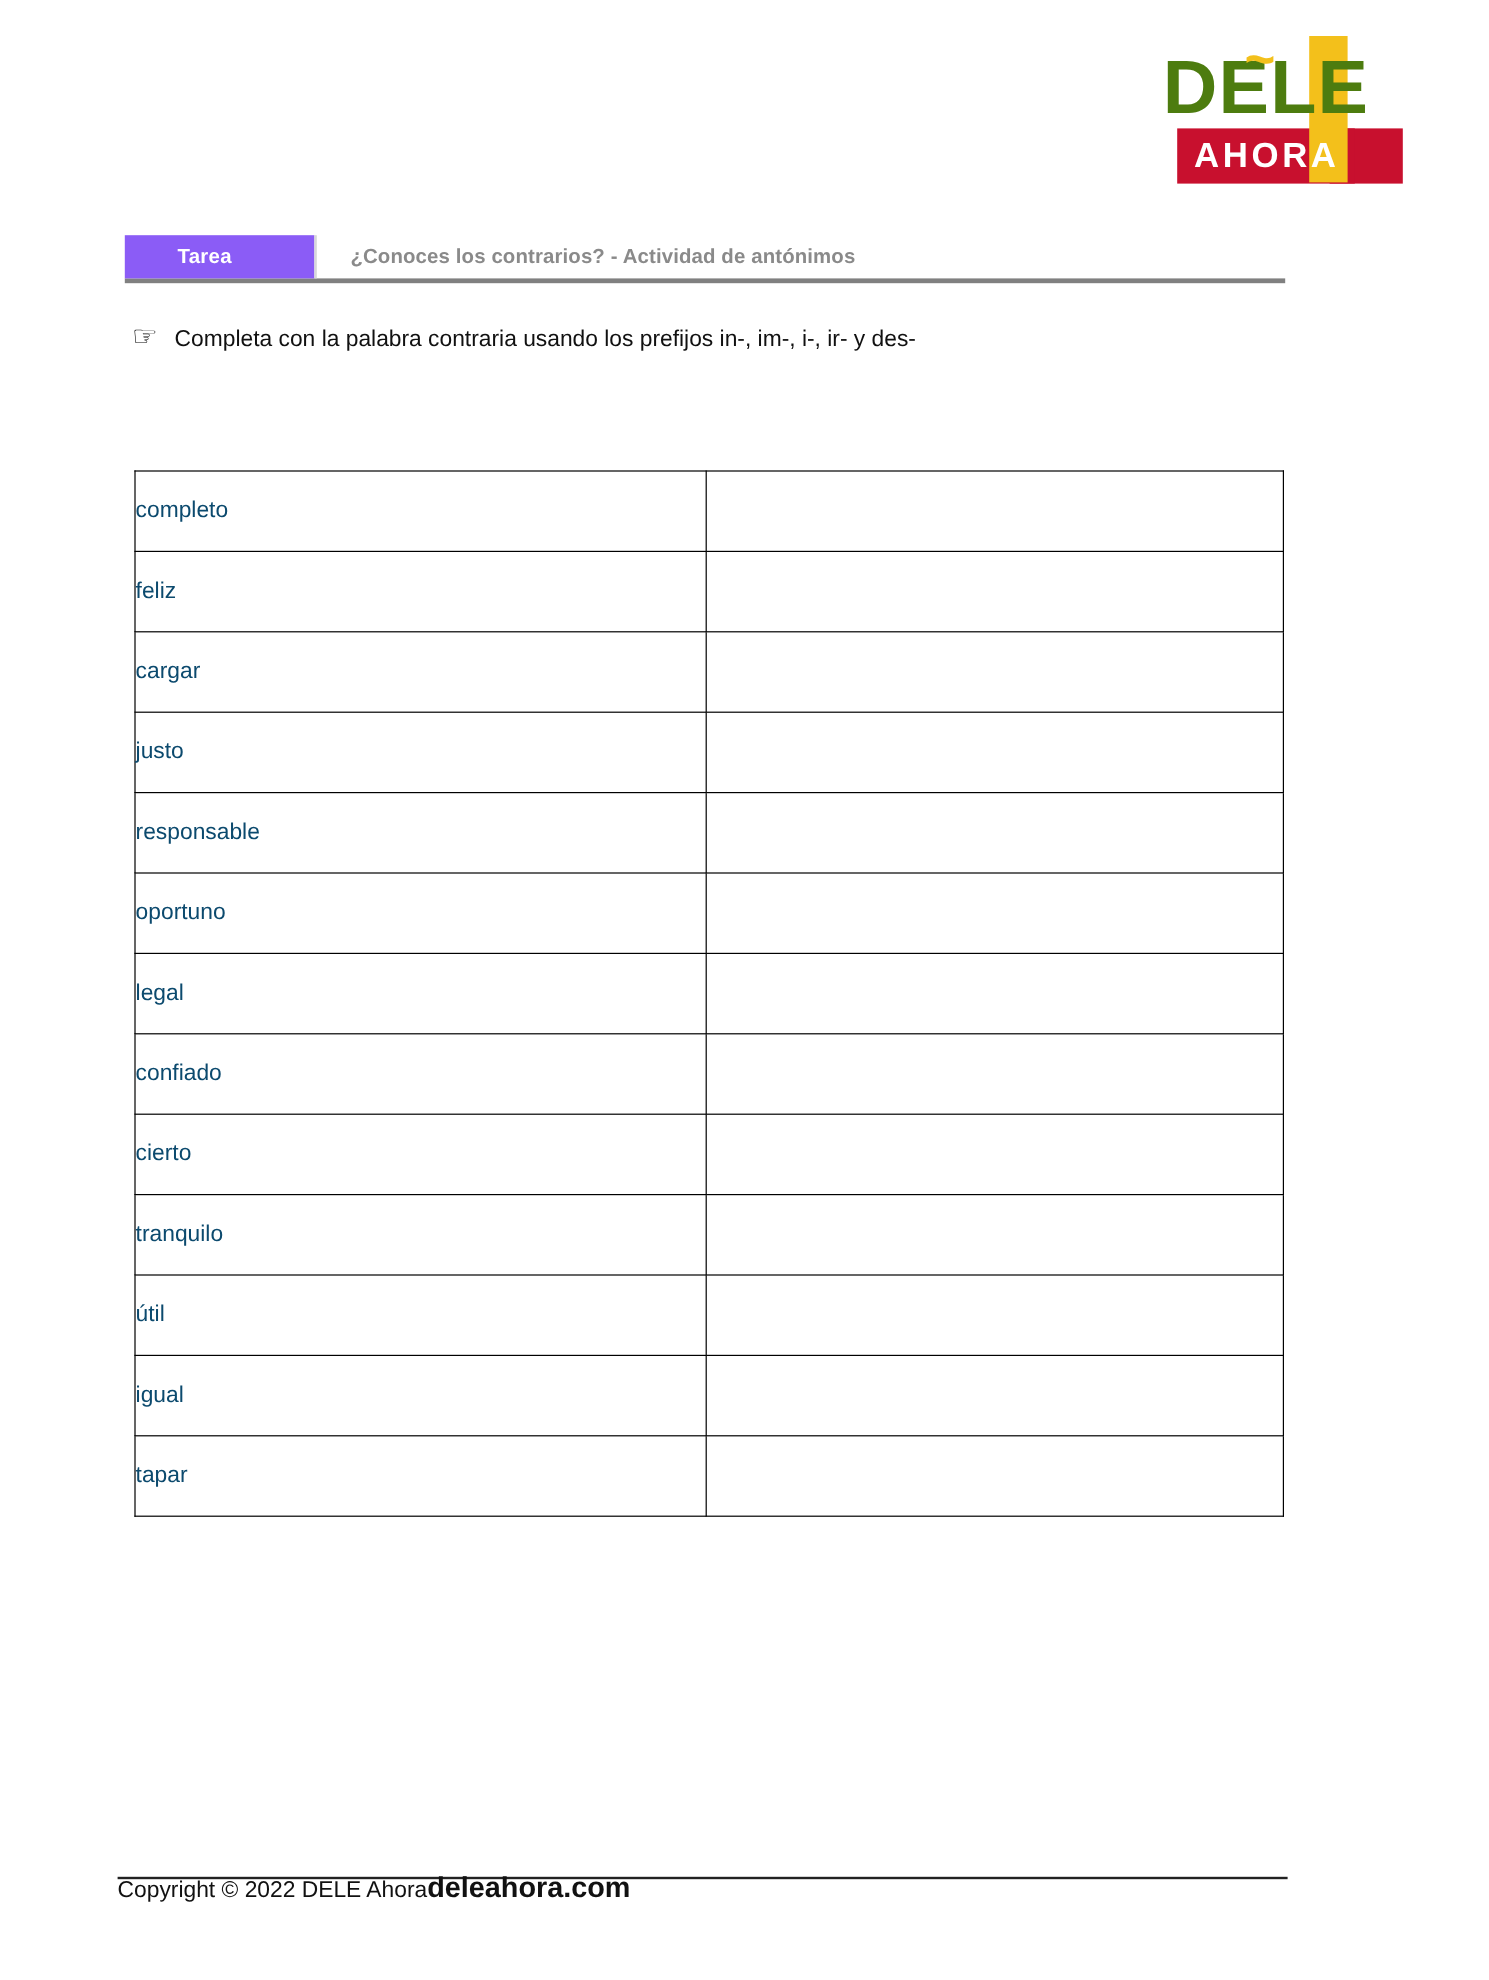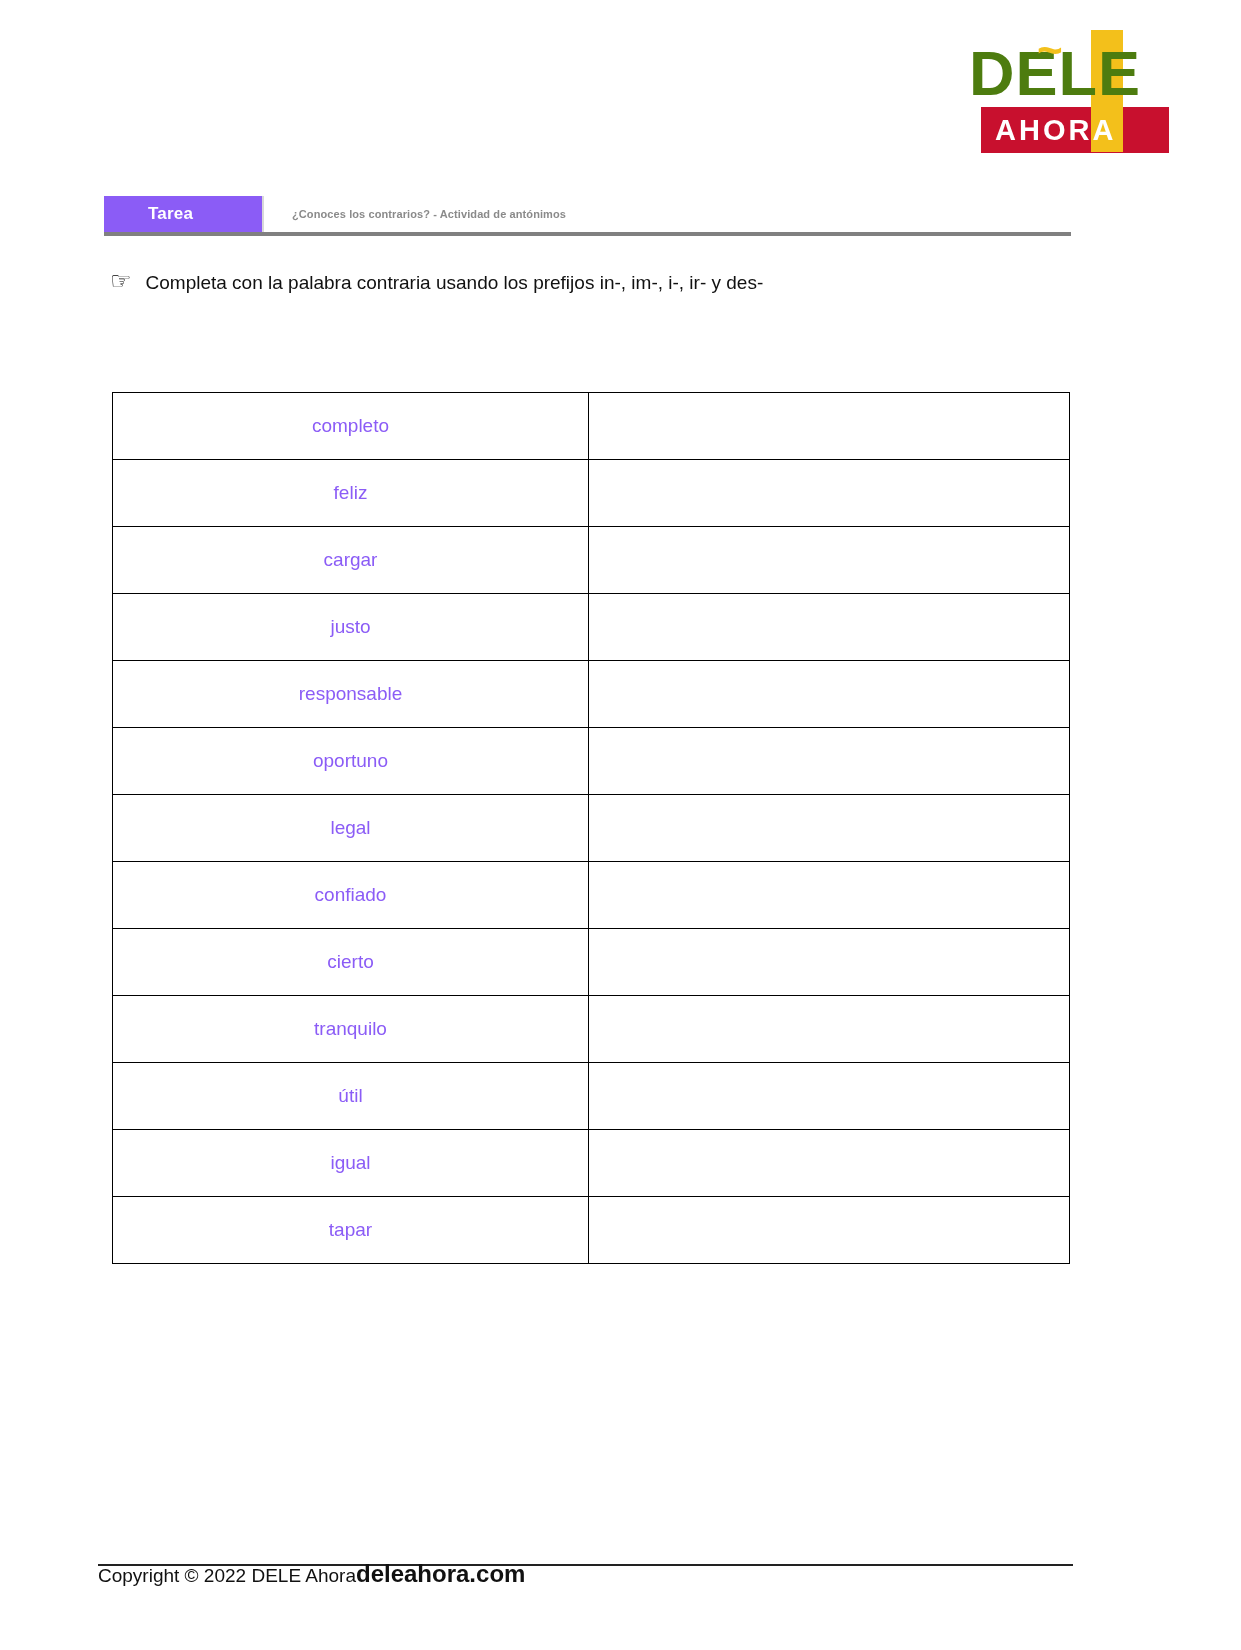--- a/index.html
+++ b/index.html
@@ -116,21 +116,21 @@
     display: flex;
     align-items: center;
     padding-left: 44px;
     box-sizing: border-box;
     letter-spacing: 0.2px;
   }
   .task-title {
     flex: 1;
     color: #8a8a8a;
     font-weight: bold;
-    font-size: 11px;
+    font-size: 17px;
     display: flex;
     align-items: center;
     padding-left: 28px;
     box-sizing: border-box;
     border-left: 2px solid #d8d8d8;
     letter-spacing: 0.1px;
   }
 
   
   .instruction {
@@ -164,24 +164,23 @@
     table-layout: fixed;
   }
   .word-table td {
     border: 1px solid #000000;
     height: 67px;
     box-sizing: border-box;
     padding: 0;
   }
   .cell-word {
     width: 476px;
-    text-align: center;
     vertical-align: middle;
     font-size: 19px;
-    color: #8b5cf6;
+    color: #0c4a6e;
   }
   .cell-blank {
     width: 481px;
   }
 
   
   .footer-rule {
     position: absolute;
     left: 98px;
     top: 1564px;

